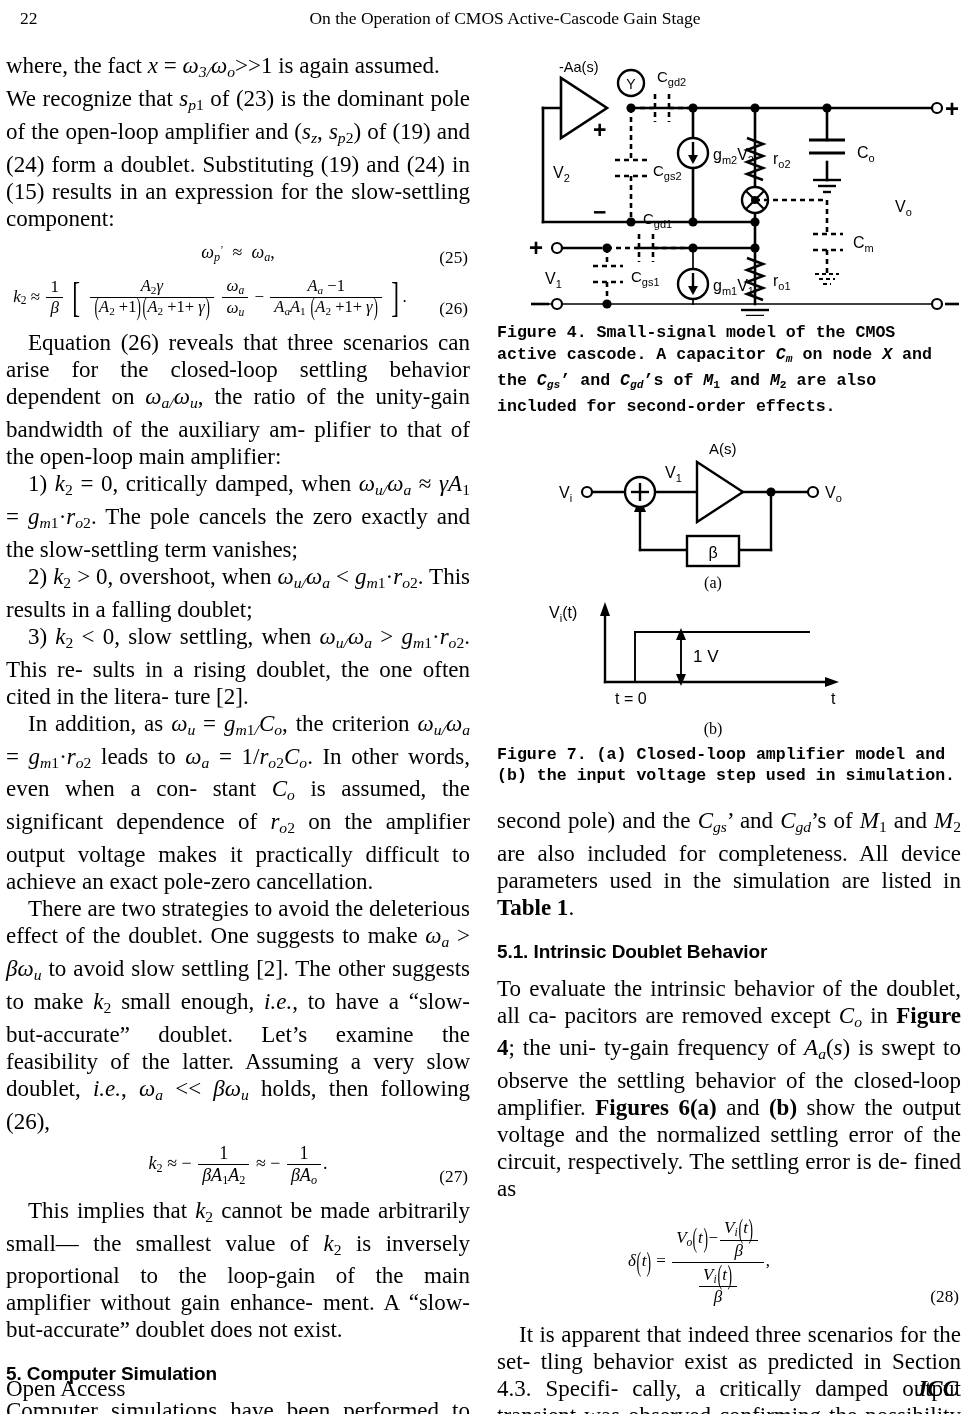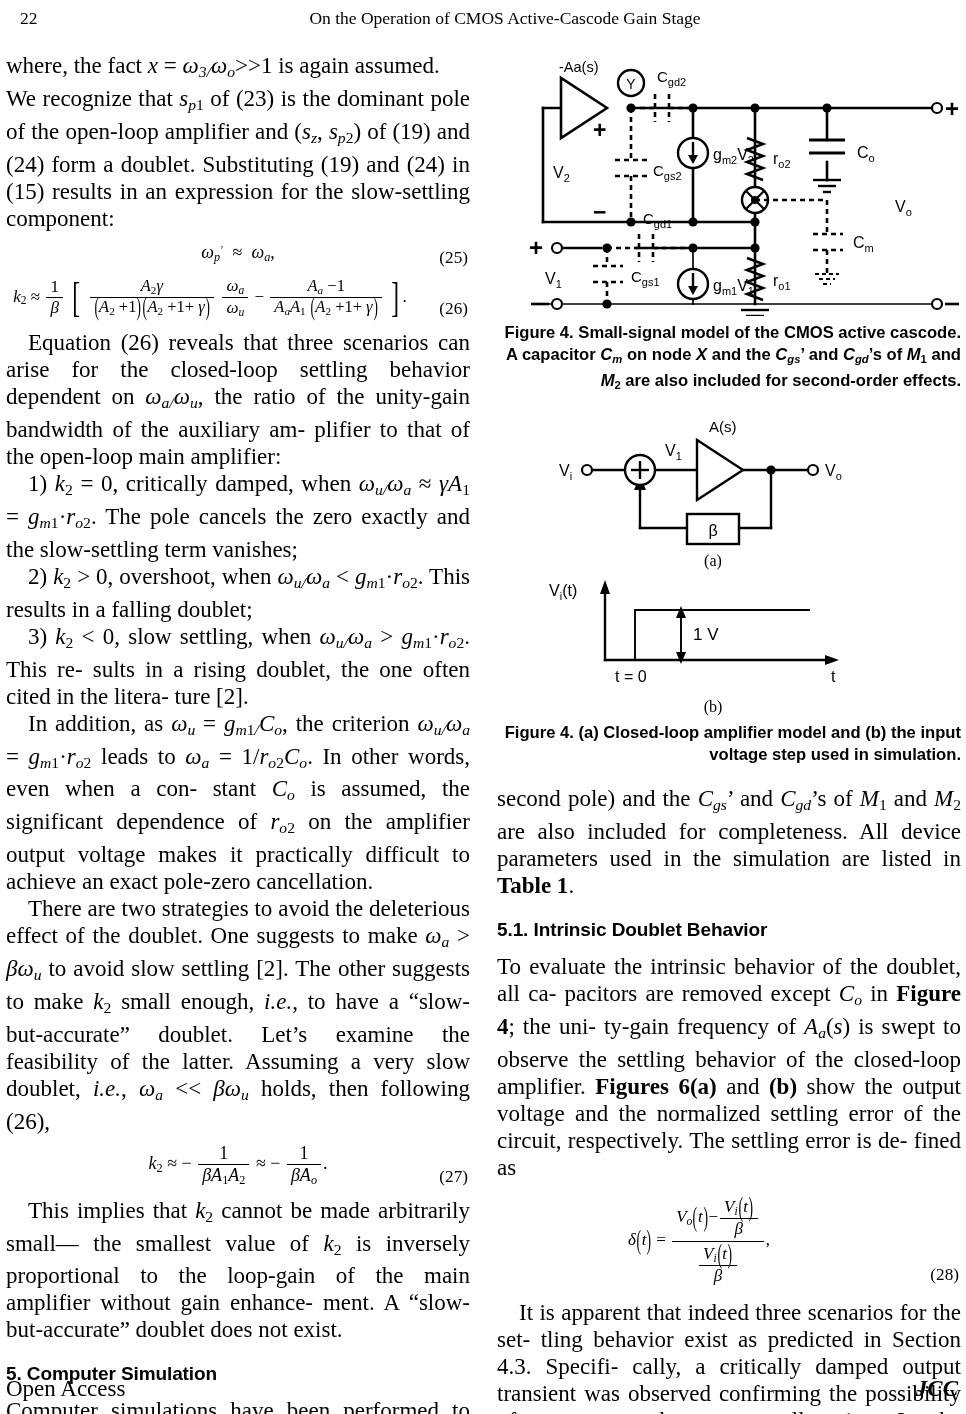--- a/index.html
+++ b/index.html
@@ -116,25 +116,25 @@
   .bigp {
     display: inline-block;
     transform: scaleY(1.55) scaleX(0.8);
     font-size: 100%;
     vertical-align: middle;
   }
 
   
   .figwrap { position: relative; }
   .figcap {
-    font-family: Liberation Sans, sans-serif;
+    font-family: Liberation Mono, monospace;
     font-weight: bold;
     font-size: 16.6px;
     line-height: 21.5px;
-    text-align: right;
+    text-align: left;
     margin-top: 6px;
   }
 
   
   .footer {
     position: absolute;
     left: 0;
     bottom: 14px;
     width: 966px;
     height: 24px;
@@ -524,21 +524,21 @@
         <polygon points="179,82 189,82 184,94" fill="#000"></polygon>
 
         <text x="52" y="26" font-family="&quot;Liberation Sans&quot;, sans-serif" font-size="16" fill="#000">V<tspan font-size="11" dy="4">i</tspan><tspan font-size="16" dy="-4">(t)</tspan></text>
         <text x="196" y="70" font-family="&quot;Liberation Sans&quot;, sans-serif" font-size="17" fill="#000">1 V</text>
         <text x="118" y="112" font-family="&quot;Liberation Sans&quot;, sans-serif" font-size="16" fill="#000">t = 0</text>
         <text x="334" y="112" font-family="&quot;Liberation Sans&quot;, sans-serif" font-size="16" fill="#000">t</text>
         <text x="216" y="142" text-anchor="middle" font-family="&quot;Liberation Serif&quot;, serif" font-size="16" fill="#000">(b)</text>
       </svg>
 
       <div class="figcap" style="margin-top:2px;">
-        <b>Figure 4. (a) Closed-loop amplifier model and (b) the input
+        <b>Figure 7. (a) Closed-loop amplifier model and (b) the input
         voltage step used in simulation.</b>
       </div>
     </div>
 
     <p class="body noindent" style="margin-top:20px;">
       second pole) and the <span class="mi">C</span><sub class="mi">gs</sub>’ and <span class="mi">C</span><sub class="mi">gd</sub>’s of <span class="mi">M</span><sub class="mup">1</sub> and <span class="mi">M</span><sub class="mup">2</sub> are also
       included for completeness. All device parameters used in
       the simulation are listed in <b>Table 1</b>.
     </p>
 

